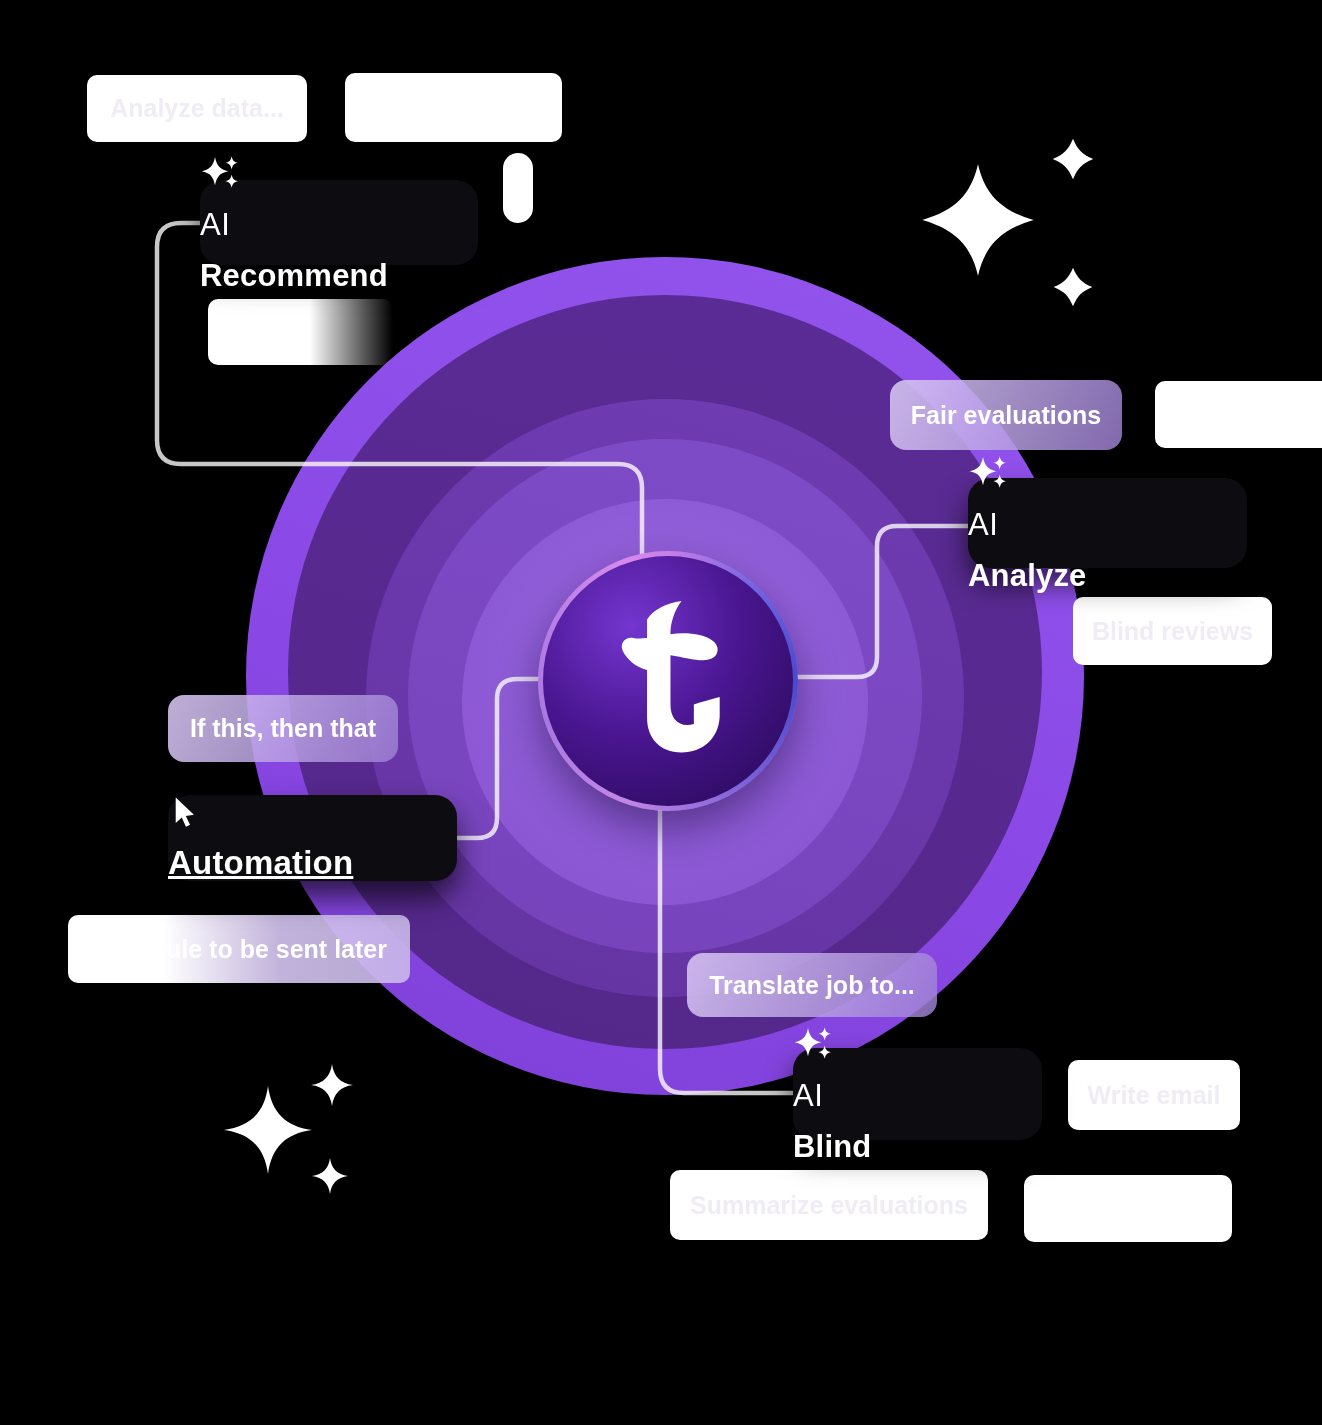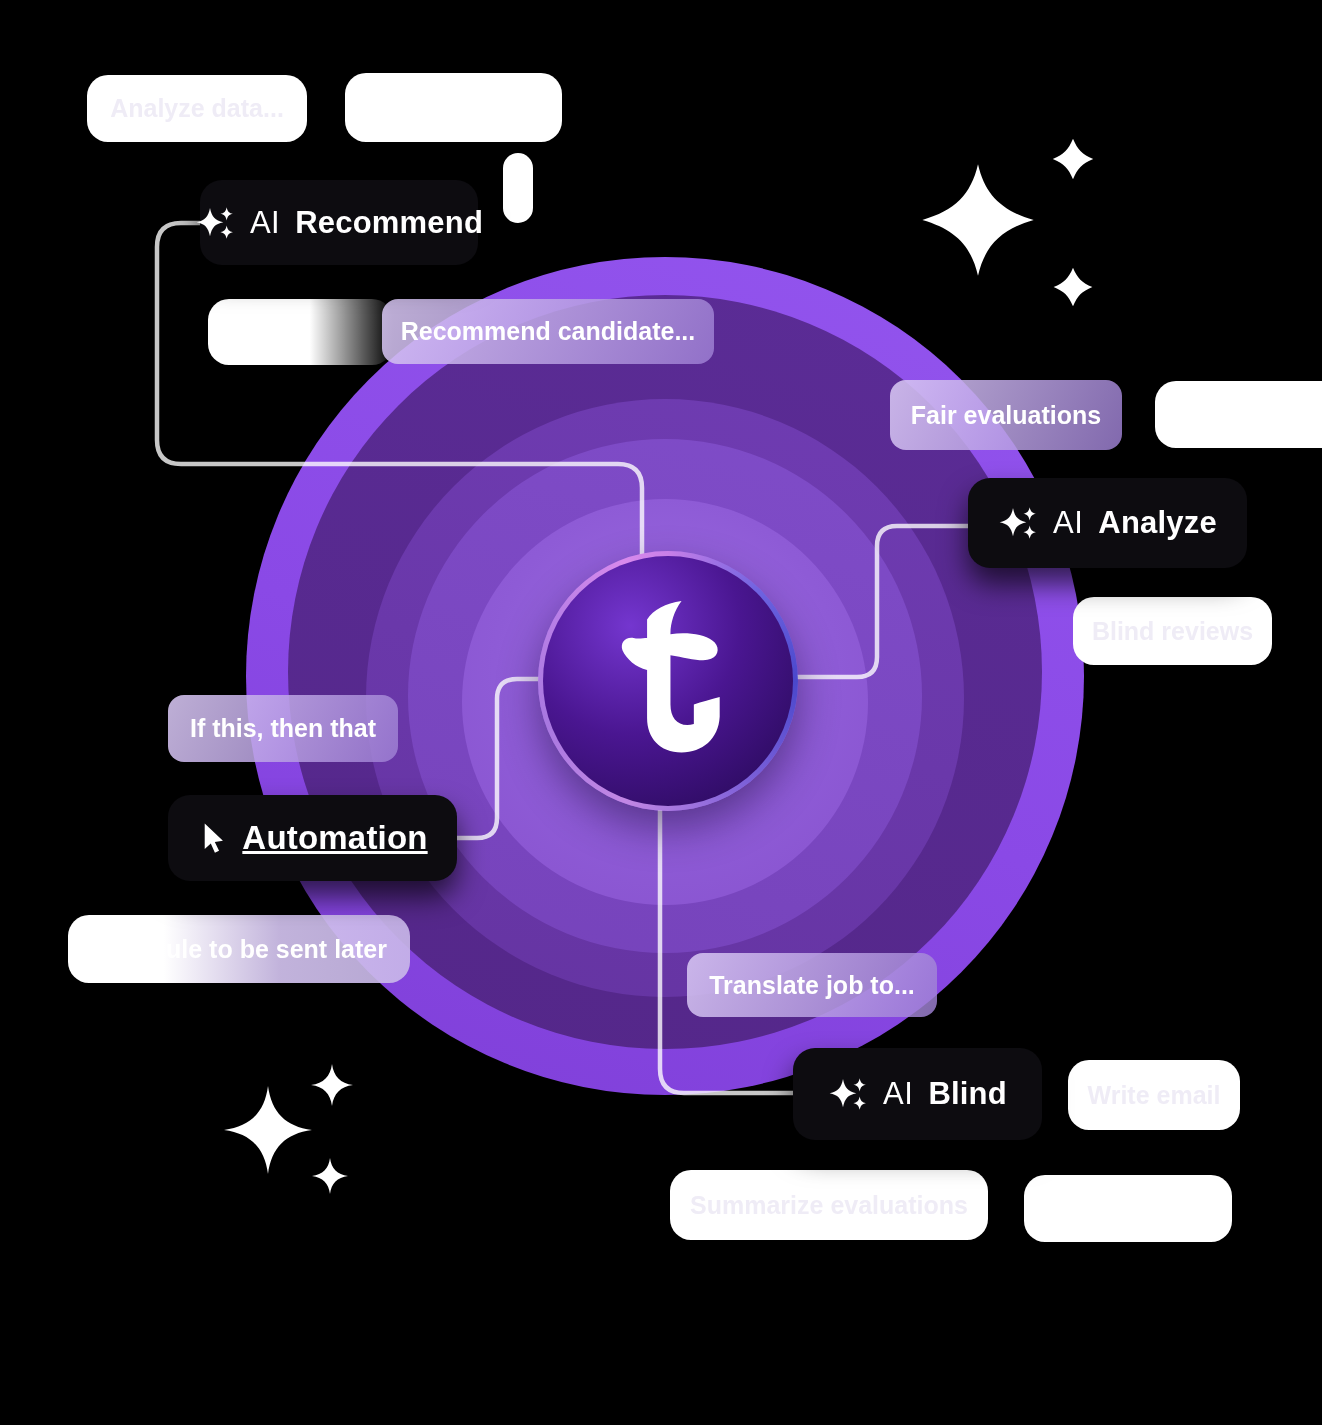--- a/index.html
+++ b/index.html
@@ -27,43 +27,43 @@
       #c287e4 200deg,#a878e0 250deg,#b87fe6 300deg,#d88aec 340deg,#c87fe8 360deg);
     box-shadow:0 18px 40px rgba(20,5,50,.45);}
   #center-core{position:absolute;left:5px;top:5px;width:250px;height:250px;border-radius:50%;
     background:radial-gradient(circle at 35% 28%,#7436cf 0%,#4a1691 45%,#2a0a5c 90%);
     display:flex;align-items:center;justify-content:center;}
   #center-core svg{width:150px;height:160px;}
 
   #connectors{position:absolute;left:0;top:0;width:1322px;height:1425px;}
   #connectors path{fill:none;stroke:rgba(255,255,255,.78);stroke-width:4.5;stroke-linecap:round;}
 
-  .dark-badge{position:absolute;display:flex;align-items:center;justify-content:center;gap:15px;
+  .dark-badge{position:absolute;display:flex;align-items:flex-start;justify-content:center;gap:15px;
     background:#0d0c10;border-radius:22px;color:#fff;font-size:31px;
-    box-shadow:0 16px 28px rgba(0,0,0,.65);}
+    box-shadow:0 16px 28px rgba(0,0,0,.65);flex-direction:column;}
   .dark-badge .prefix{font-weight:400;letter-spacing:.5px;}
   .dark-badge .bname{font-weight:700;letter-spacing:.2px;}
   .badge-icon svg{display:block;width:40px;height:40px;}
   .cursor-icon svg{display:block;width:30px;height:34px;}
 
   #badge-insights{left:200px;top:180px;width:278px;height:85px;}
   #badge-fairness{left:968px;top:478px;width:279px;height:90px;}
   #badge-automation{left:168px;top:795px;width:289px;height:86px;font-size:33px;}
   #badge-automation .bname{font-weight:700;text-decoration:underline;}
   #badge-writer{left:793px;top:1048px;width:249px;height:92px;}
 
   .glass-pill{position:absolute;display:flex;align-items:center;justify-content:center;
     border-radius:16px;color:#fff;font-weight:700;font-size:25px;
     background:linear-gradient(115deg,rgba(216,199,243,.88) 0%,rgba(158,128,212,.82) 100%);}
   #pill-recommend{left:382px;top:299px;width:332px;height:65px;}
   #pill-fair{left:890px;top:380px;width:232px;height:70px;}
   #pill-ifthis{left:168px;top:695px;width:230px;height:67px;}
   #pill-translate{left:687px;top:953px;width:250px;height:64px;}
 
-  .white-pill{position:absolute;background:#fff;border-radius:21px;
+  .white-pill{position:absolute;background:#fff;border-radius:10px;
     display:flex;align-items:center;justify-content:center;
     font-weight:700;font-size:25px;color:#efecf6;}
   #pill-analyze{left:87px;top:75px;width:220px;height:67px;}
   #pill-blank-top{left:345px;top:73px;width:217px;height:69px;}
   #pill-capsule{left:503px;top:153px;width:30px;height:70px;border-radius:15px;}
   #pill-recommend-ghost{left:208px;top:299px;width:185px;height:66px;
     background:linear-gradient(90deg,#fff 55%,rgba(255,255,255,0) 100%);}
   #pill-right-clipped{left:1155px;top:381px;width:190px;height:67px;}
   #pill-blind{left:1073px;top:597px;width:199px;height:68px;}
   #pill-write-email{left:1068px;top:1060px;width:172px;height:70px;}
@@ -122,23 +122,20 @@
     <span>Write email</span>
   </div>
   <div class="white-pill" id="pill-summarize">
     <span>Summarize evaluations</span>
   </div>
   <div class="white-pill" id="pill-blank-bottom"></div>
   <div class="white-pill" id="pill-schedule">
     <span>Schedule to be sent later</span>
   </div>
 
-  <div class="glass-pill" id="pill-recommend">
-    <span>Recommend candidate...</span>
-  </div>
   <div class="glass-pill" id="pill-fair">
     <span>Fair evaluations</span>
   </div>
   <div class="glass-pill" id="pill-translate">
     <span>Translate job to...</span>
   </div>
   <div class="glass-pill" id="pill-ifthis">
     <span>If this, then that</span>
   </div>
 

